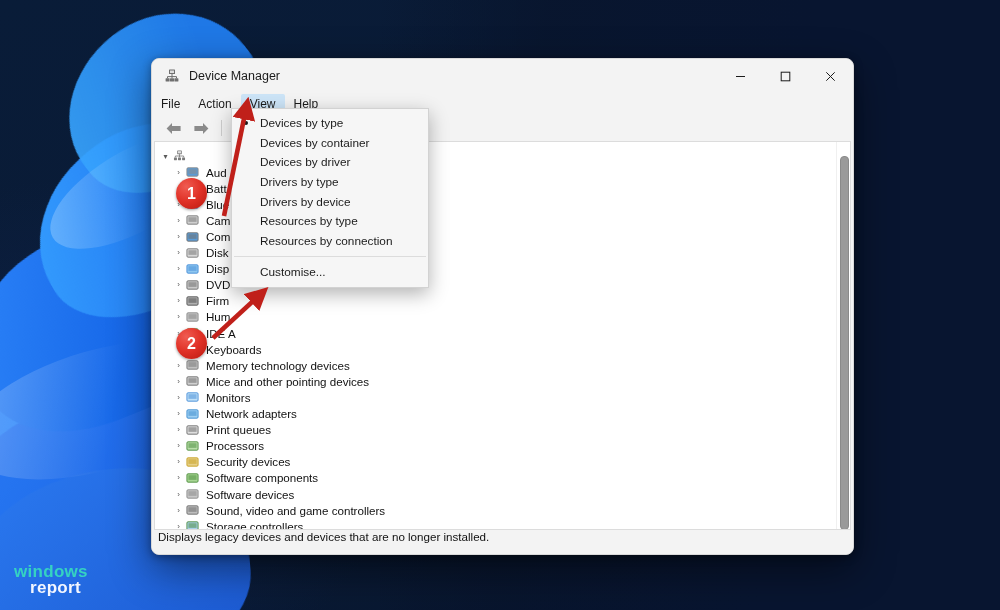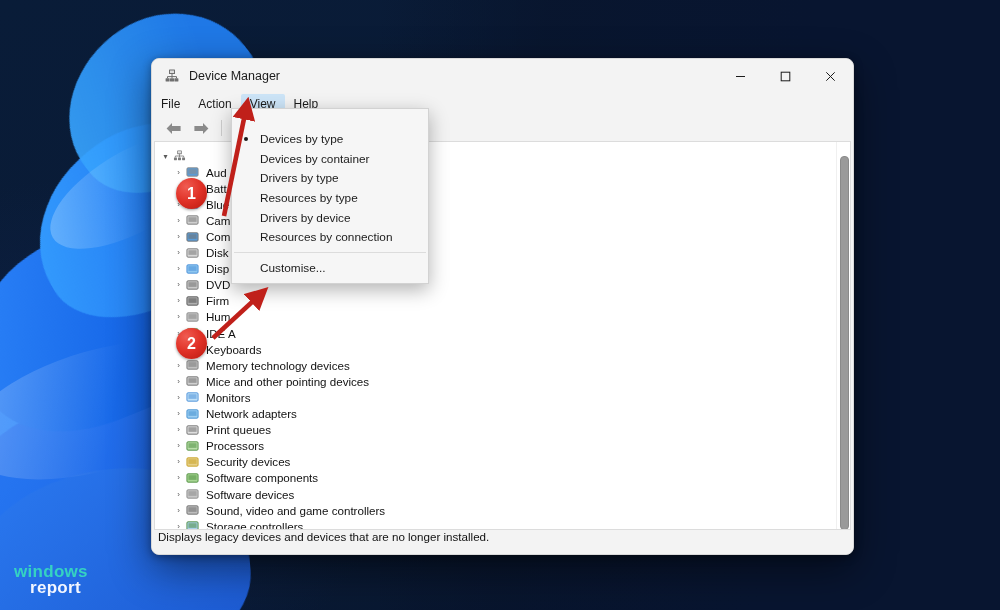--- a/index.html
+++ b/index.html
@@ -102,21 +102,21 @@
   #vthumb{position:absolute;left:3px;top:14px;width:7px;height:372px;
     background:#9a9a9a;border-radius:4px;border:1px solid #8a8a8a;}
 
   
   #statusbar{height:24px;flex:0 0 auto;display:flex;align-items:flex-start;
     padding-left:6px;font-size:11.6px;color:#111;background:#f3f3f3;}
 
   
   #dropdown{position:absolute;left:231px;top:108px;width:196px;
     background:#f6f6f6;border:1px solid #d2d2d2;
-    box-shadow:0 6px 18px rgba(0,0,0,.30);padding:20px 0 5px;z-index:60;}
+    box-shadow:0 6px 18px rgba(0,0,0,.30);padding:4px 0 5px;z-index:60;}
   .mi{height:19.7px;display:flex;align-items:center;font-size:11.8px;color:#1b1b1b;
     padding-left:28px;position:relative;}
   .mi.sel{background:#0a73d6;color:#fff;margin:0 2px;padding-left:26px;}
   .mi .bullet{position:absolute;left:12px;top:50%;transform:translateY(-50%);
     width:4px;height:4px;border-radius:50%;background:#1b1b1b;}
   .msep{height:1px;background:#dcdcdc;margin:5px 2px 5px 2px;}
 
   
   .badge{position:absolute;width:31px;height:31px;border-radius:50%;
     background:radial-gradient(circle at 33% 28%,#f05c52 0%,#e03127 48%,#b8190f 100%);
@@ -470,27 +470,30 @@
 
 <div id="dropdown">
     <div class="mi">
       <span class="bullet"></span>
       <span>Devices by type</span>
     </div>
     <div class="mi">
       <span>Devices by container</span>
     </div>
     <div class="mi">
+      <span>Devices by driver</span>
+    </div>
+    <div class="mi">
       <span>Drivers by type</span>
     </div>
     <div class="mi">
+      <span>Drivers by device</span>
+    </div>
+    <div class="mi">
       <span>Resources by type</span>
-    </div>
-    <div class="mi">
-      <span>Drivers by device</span>
     </div>
     <div class="mi">
       <span>Resources by connection</span>
     </div>
     <div class="msep"></div>
     <div class="mi">
       <span>Customise...</span>
     </div>
   </div>
 

